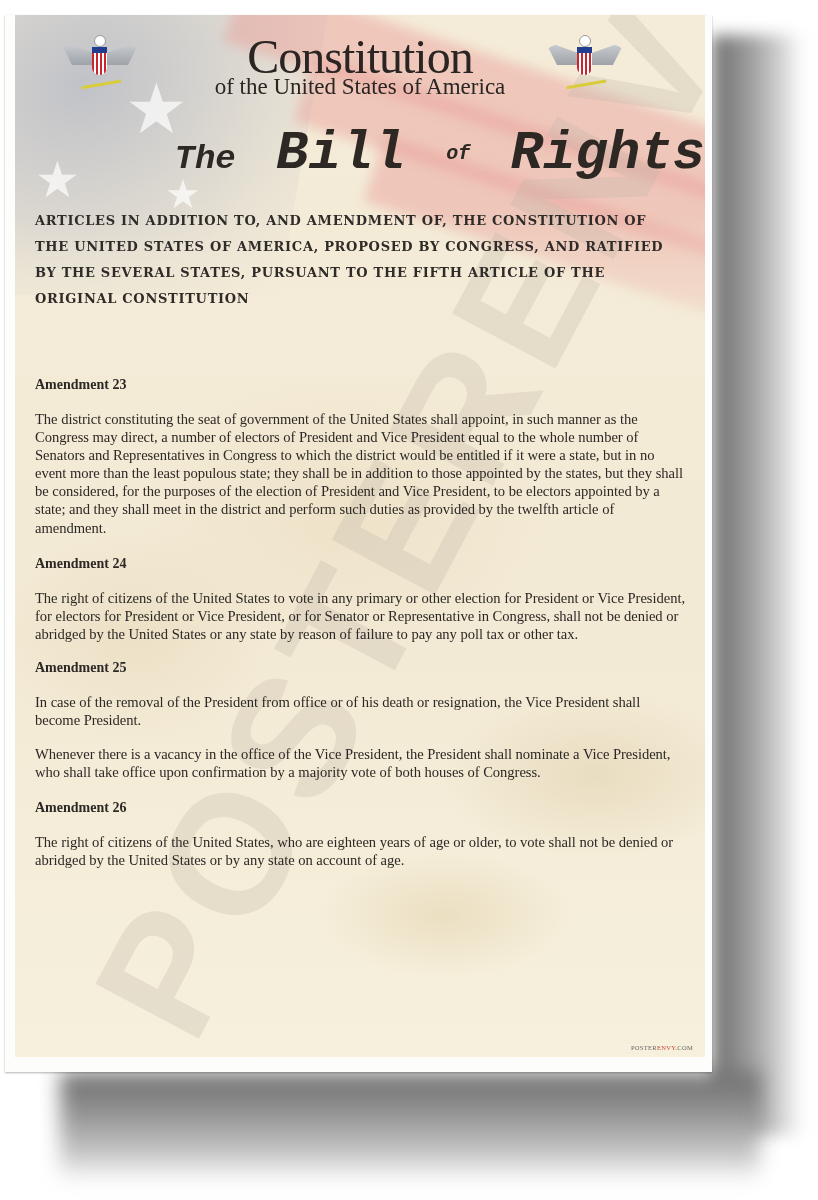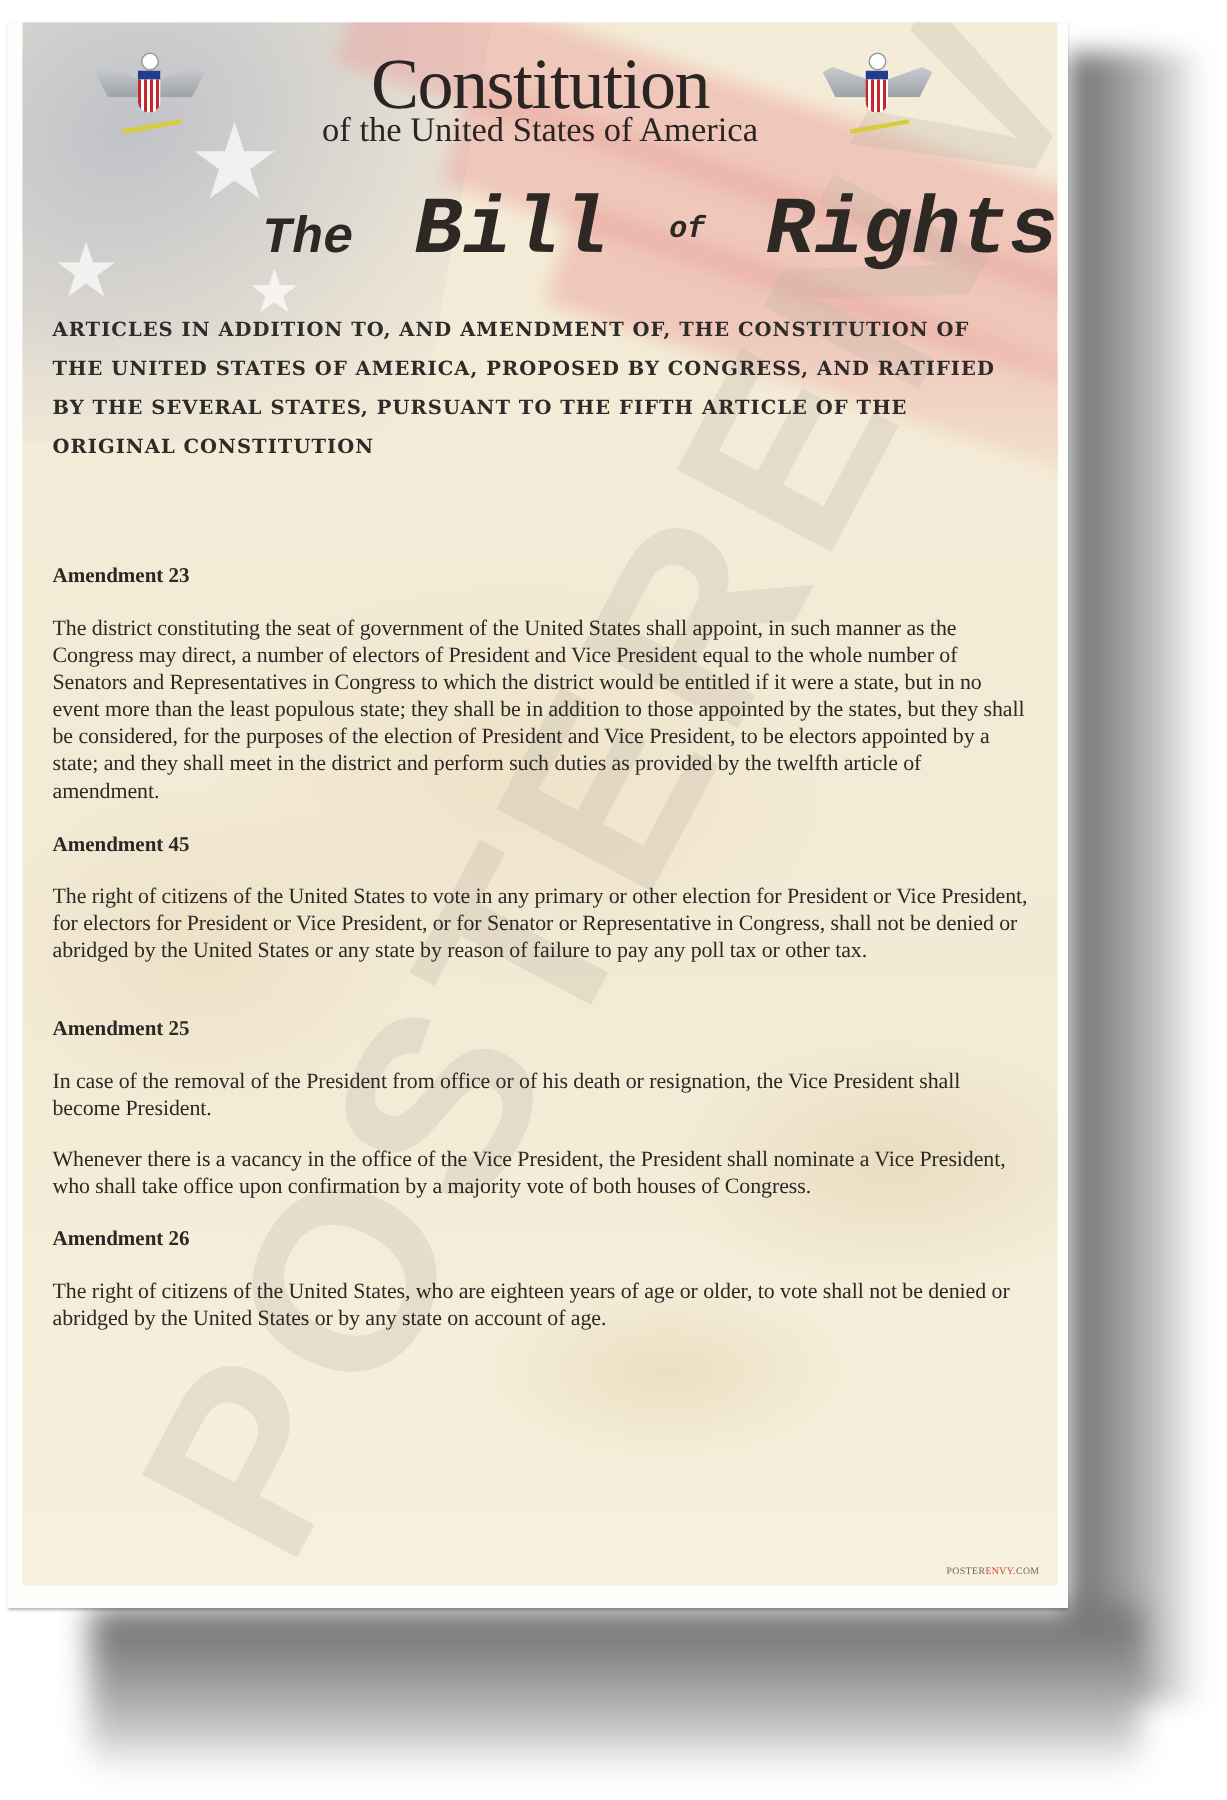--- a/index.html
+++ b/index.html
@@ -88,24 +88,24 @@
     </div>
 
     <div class="preamble">Articles in addition to, and amendment of, the Constitution of the United States of America, proposed by Congress, and ratified by the several States, pursuant to the fifth Article of the original Constitution</div>
 
     <div class="content">
       <div style="margin-top:11px;">
         <p class="amend-head">Amendment 23</p>
         <p class="amend-para" style="margin-top:16px;">The district constituting the seat of government of the United States shall appoint, in such manner as the Congress may direct, a number of electors of President and Vice President equal to the whole number of Senators and Representatives in Congress to which the district would be entitled if it were a state, but in no event more than the least populous state; they shall be in addition to those appointed by the states, but they shall be considered, for the purposes of the election of President and Vice President, to be electors appointed by a state; and they shall meet in the district and perform such duties as provided by the twelfth article of amendment.</p>
       </div>
       <div style="margin-top:18px;">
-        <p class="amend-head">Amendment 45</p>
+        <p class="amend-head">Amendment 24</p>
         <p class="amend-para" style="margin-top:16px;">The right of citizens of the United States to vote in any primary or other election for President or Vice President, for electors for President or Vice President, or for Senator or Representative in Congress, shall not be denied or abridged by the United States or any state by reason of failure to pay any poll tax or other tax.</p>
       </div>
-      <div style="margin-top:35px;">
+      <div style="margin-top:16px;">
         <p class="amend-head">Amendment 25</p>
         <p class="amend-para" style="margin-top:16px;">In case of the removal of the President from office or of his death or resignation, the Vice President shall become President.</p>
         <p class="amend-para" style="margin-top:16px;">Whenever there is a vacancy in the office of the Vice President, the President shall nominate a Vice President, who shall take office upon confirmation by a majority vote of both houses of Congress.</p>
       </div>
       <div style="margin-top:18px;">
         <p class="amend-head">Amendment 26</p>
         <p class="amend-para" style="margin-top:16px;">The right of citizens of the United States, who are eighteen years of age or older, to vote shall not be denied or abridged by the United States or by any state on account of age.</p>
       </div>
       <div style="margin-top:18px;">
       </div>

